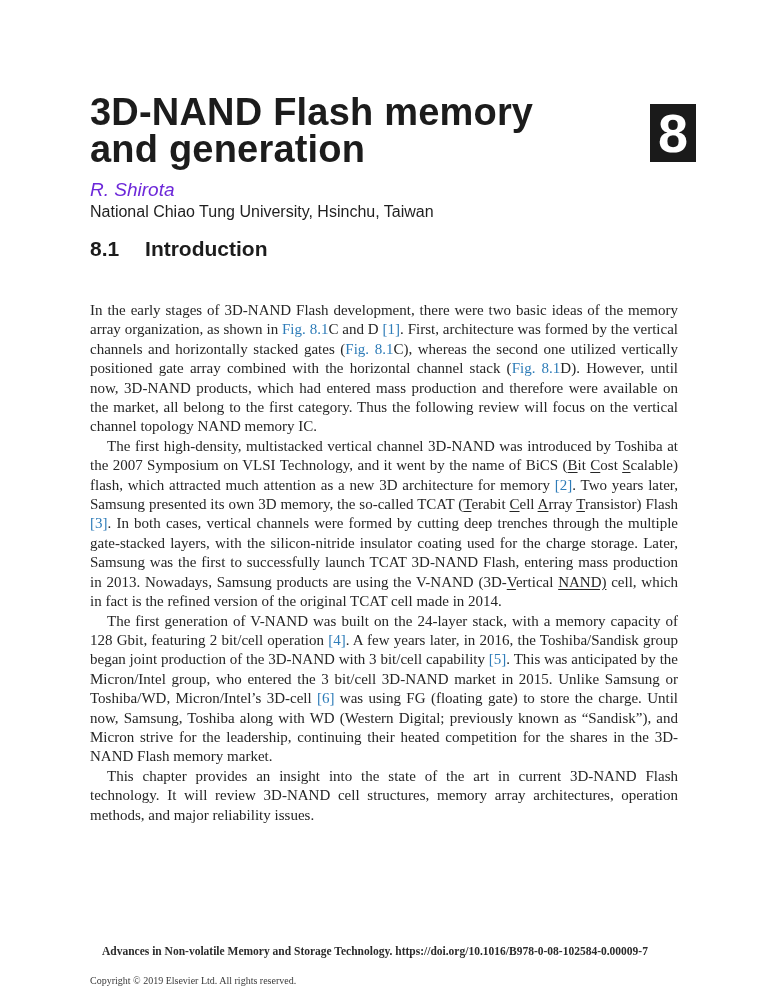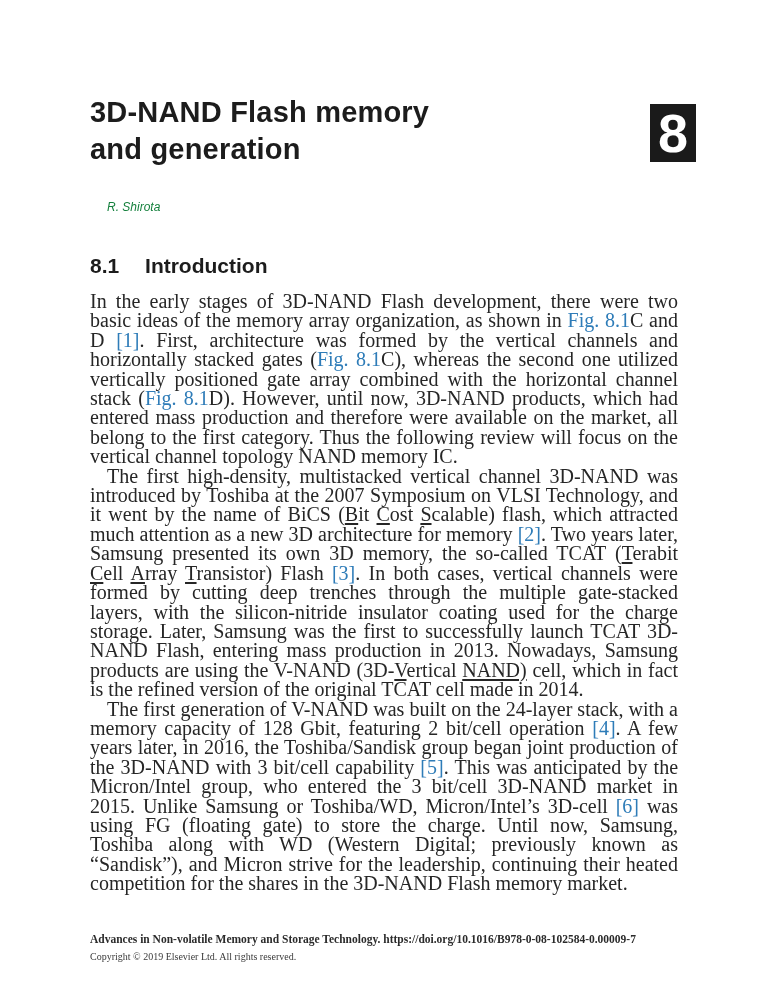--- a/index.html
+++ b/index.html
@@ -17,21 +17,21 @@
   .title-block {
     position: absolute;
     left: 90px;
     top: 94px;
     width: 540px;
   }
   .chapter-title {
     margin: 0;
     font-family: "Liberation Sans", sans-serif;
     font-weight: bold;
-    font-size: 29px;
+    font-size: 38px;
     line-height: 37px;
     color: #1c1c1c;
     letter-spacing: 0.2px;
   }
   .chapter-title .title-line { display: block; }
 
   .chapter-badge {
     position: absolute;
     left: 650px;
     top: 104px;
@@ -43,79 +43,79 @@
     font-weight: bold;
     font-size: 54px;
     line-height: 58px;
     text-align: center;
   }
 
   .author {
     position: absolute;
     left: 90px;
     top: 180px;
-    margin: 17px;
+    margin: 0;
     font-family: "Liberation Sans", sans-serif;
     font-style: italic;
-    font-size: 12px;
+    font-size: 19px;
     line-height: 20px;
-    color: #15803d;
+    color: #6d28d9;
   }
   .affiliation {
     position: absolute;
     left: 90px;
     top: 202px;
     margin: 0;
     font-family: "Liberation Sans", sans-serif;
     font-size: 16px;
     line-height: 20px;
     color: #1f1f1f;
   }
 
   
   .section-heading {
     position: absolute;
     left: 90px;
-    top: 253px;
+    top: 236px;
     margin: 0;
     font-family: "Liberation Sans", sans-serif;
     font-weight: bold;
     font-size: 21px;
     line-height: 26px;
     color: #1c1c1c;
   }
   .section-heading .sec-num { margin-right: 20px; }
 
   
   .body-text {
     position: absolute;
     left: 90px;
-    top: 292px;
+    top: 301px;
     width: 588px;
     text-align: justify;
-    font-size: 20px;
+    font-size: 15px;
     line-height: 19.4px;
     color: #262626;
   }
   .para { margin: 0; text-indent: 17px; hyphens: auto; -webkit-hyphens: auto; }
   .para.no-indent { text-indent: 0; }
 
   .seg-link { color: #2e7cb8; cursor: pointer; text-decoration: none; }
   .seg-u { text-decoration: underline; text-underline-offset: 2px; }
 
   
   .page-footer {
     position: absolute;
     left: 90px;
     top: 930px;
     width: 600px;
     text-align: left;
   }
   .footer-doi {
-    margin: 0;
+    margin: 12px;
     font-weight: bold;
     font-size: 11.5px;
     line-height: 18px;
     color: #2b2b2b;
   }
   .footer-copyright {
     margin: 0;
     font-size: 10px;
     line-height: 18px;
     color: #3a3a3a;
@@ -129,30 +129,32 @@
   <div class="title-block">
     <h1 class="chapter-title">
       <span class="title-line">3D-NAND Flash memory</span>
       <span class="title-line">and generation</span>
     </h1>
   </div>
 
   <div class="chapter-badge">8</div>
 
   <p class="author">R. Shirota</p>
+  <p class="affiliation">National Chiao Tung University, Hsinchu, Taiwan</p>
 
   <h2 class="section-heading">
     <span class="sec-num">8.1</span>
     <span class="sec-title">Introduction</span>
   </h2>
 
   <div class="body-text">
     <p class="para no-indent"><span>In the early stages of 3D-NAND Flash development, there were two basic ideas of the memory array organization, as shown in </span><span class="seg-link">Fig. 8.1</span><span>C and D </span><span class="seg-link">[1]</span><span>. First, architecture was formed by the vertical channels and horizontally stacked gates (</span><span class="seg-link">Fig. 8.1</span><span>C), whereas the second one utilized vertically positioned gate array combined with the horizontal channel stack (</span><span class="seg-link">Fig. 8.1</span><span>D). However, until now, 3D-NAND products, which had entered mass production and therefore were available on the market, all belong to the first category. Thus the following review will focus on the vertical channel topology NAND memory IC.</span></p>
     <p class="para"><span>The first high-density, multistacked vertical channel 3D-NAND was introduced by Toshiba at the 2007 Symposium on VLSI Technology, and it went by the name of BiCS (</span><span class="seg-u">B</span><span>it </span><span class="seg-u">C</span><span>ost </span><span class="seg-u">S</span><span>calable) flash, which attracted much attention as a new 3D architecture for memory </span><span class="seg-link">[2]</span><span>. Two years later, Samsung presented its own 3D memory, the so-called TCAT (</span><span class="seg-u">T</span><span>erabit </span><span class="seg-u">C</span><span>ell </span><span class="seg-u">A</span><span>rray </span><span class="seg-u">T</span><span>ransistor) Flash </span><span class="seg-link">[3]</span><span>. In both cases, vertical channels were formed by cutting deep trenches through the multiple gate-stacked layers, with the silicon-nitride insulator coating used for the charge storage. Later, Samsung was the first to successfully launch TCAT 3D-NAND Flash, entering mass production in 2013. Nowadays, Samsung products are using the V-NAND (3D-</span><span class="seg-u">V</span><span>ertical </span><span class="seg-u">NAND)</span><span> cell, which in fact is the refined version of the original TCAT cell made in 2014.</span></p>
     <p class="para"><span>The first generation of V-NAND was built on the 24-layer stack, with a memory capacity of 128 Gbit, featuring 2 bit/cell operation </span><span class="seg-link">[4]</span><span>. A few years later, in 2016, the Toshiba/Sandisk group began joint production of the 3D-NAND with 3 bit/cell capability </span><span class="seg-link">[5]</span><span>. This was anticipated by the Micron/Intel group, who entered the 3 bit/cell 3D-NAND market in 2015. Unlike Samsung or Toshiba/WD, Micron/Intel’s 3D-cell </span><span class="seg-link">[6]</span><span> was using FG (floating gate) to store the charge. Until now, Samsung, Toshiba along with WD (Western Digital; previously known as “Sandisk”), and Micron strive for the leadership, continuing their heated competition for the shares in the 3D-NAND Flash memory market.</span></p>
+    <p class="para"><span>This chapter provides an insight into the state of the art in current 3D-NAND Flash technology. It will review 3D-NAND cell structures, memory array architectures, operation methods, and major reliability issues.</span></p>
   </div>
 
   <footer class="page-footer">
     <p class="footer-doi">Advances in Non-volatile Memory and Storage Technology. https://doi.org/10.1016/B978-0-08-102584-0.00009-7</p>
     <p class="footer-copyright">Copyright © 2019 Elsevier Ltd. All rights reserved.</p>
   </footer>
 
 </div>
 
 </body></html>

